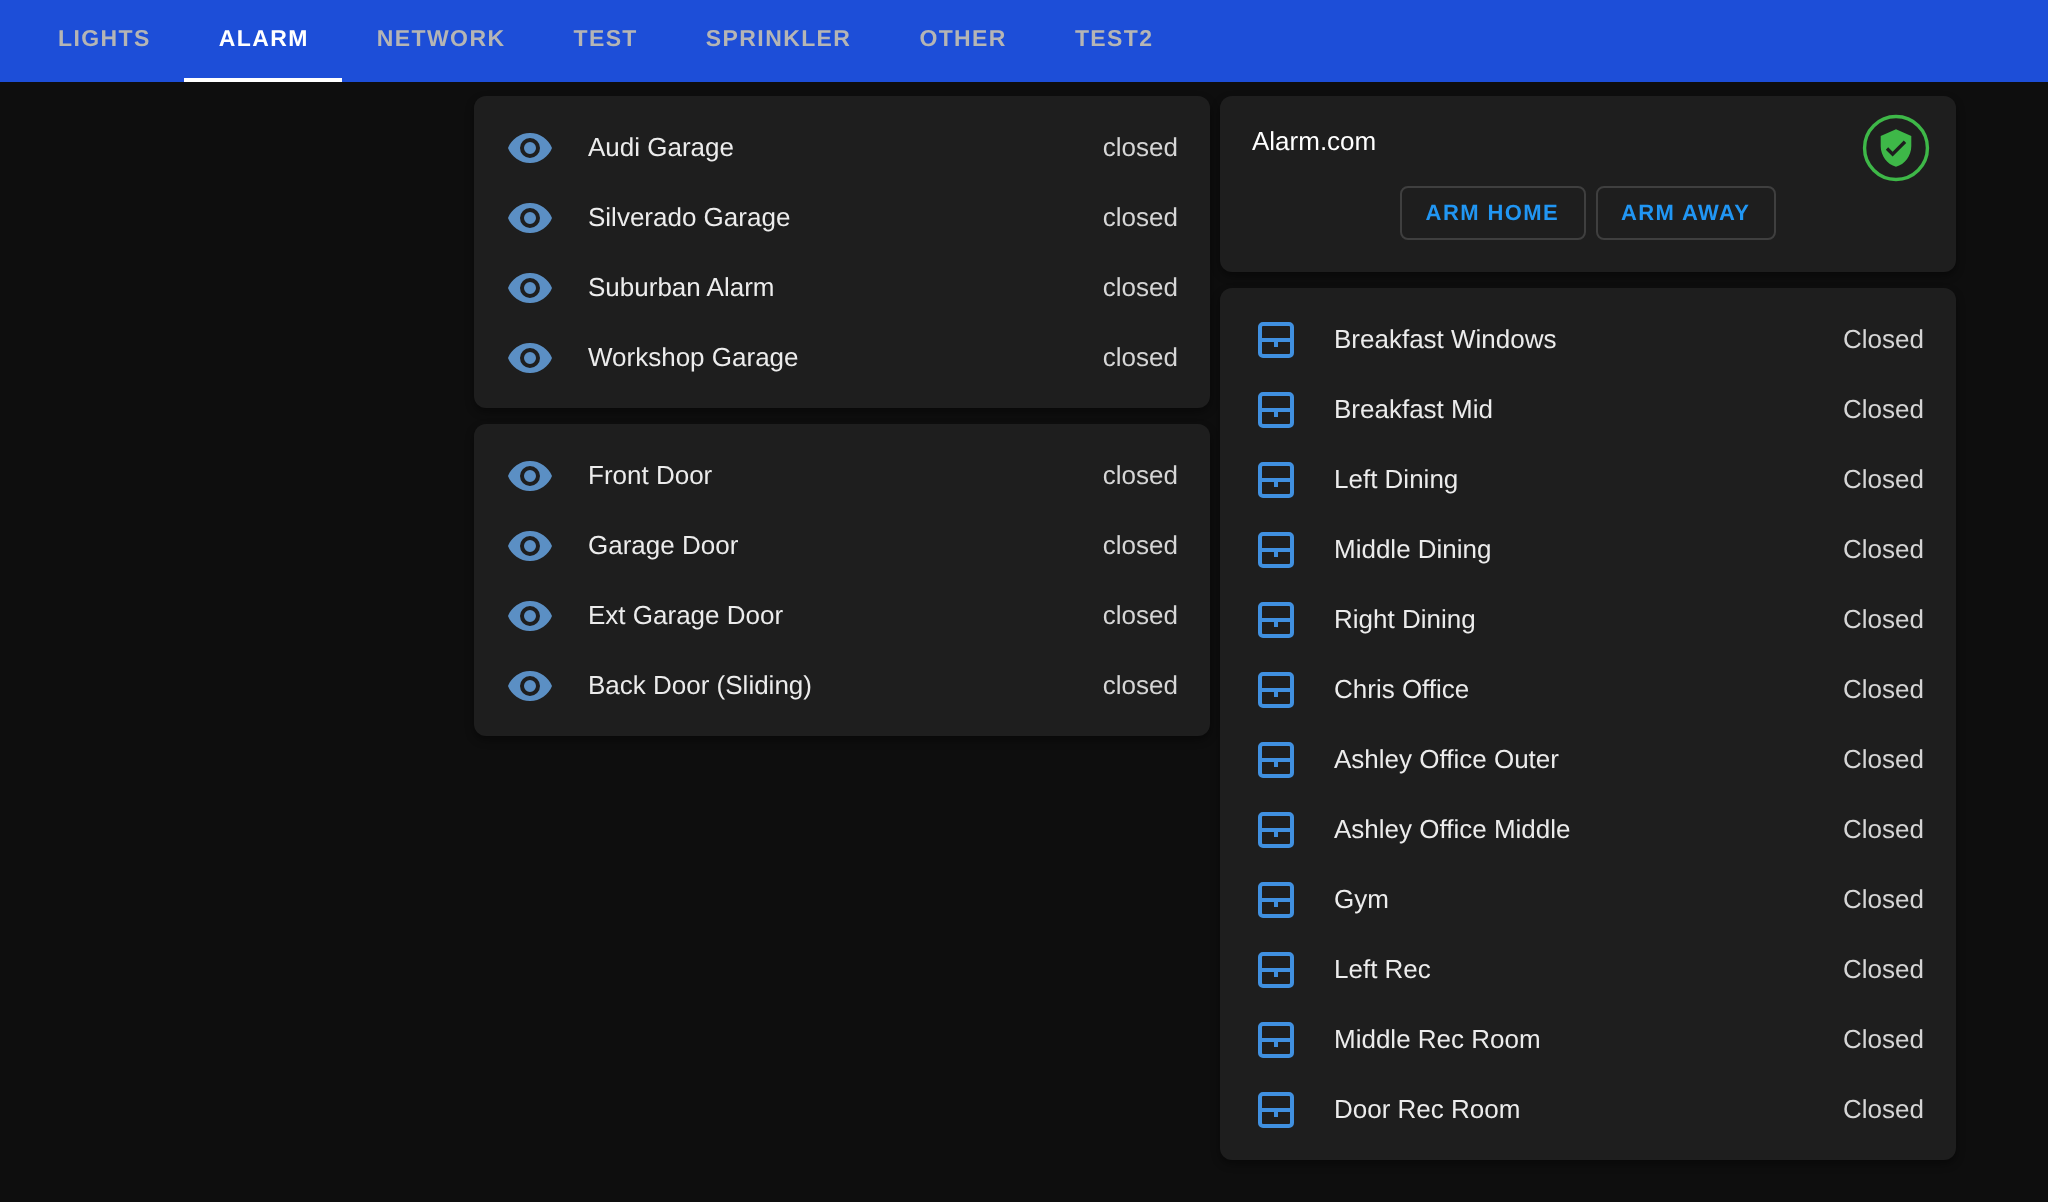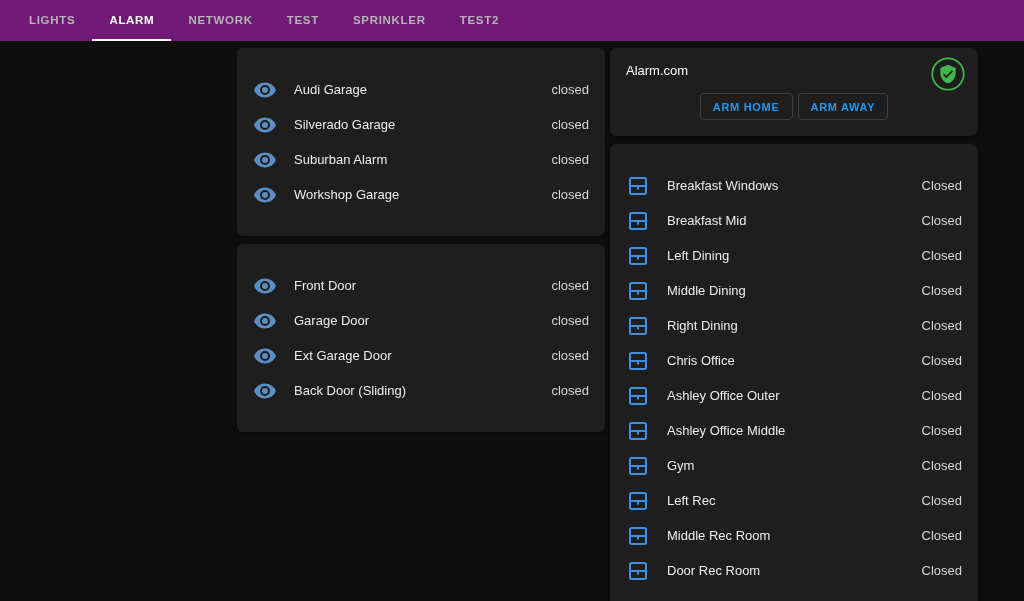--- a/index.html
+++ b/index.html
@@ -7,21 +7,21 @@
   body {
     width: 1024px; height: 601px;
     background: #0e0e0e;
     font-family: "Liberation Sans", sans-serif;
     color: #e4e4e4;
     overflow: hidden;
   }
   
   .topbar {
     height: 41px;
-    background: #701a75;
+    background: #1d4ed8;
     display: flex;
     align-items: stretch;
     padding-left: 12px;
   }
   .tab {
     display: flex; align-items: center;
     padding: 0 17px;
     font-size: 11.5px; font-weight: bold; letter-spacing: 0.7px;
     color: #b5b5b5;
     border-bottom: 2px solid transparent;
@@ -30,21 +30,21 @@
   .tab.active { color: #ffffff; border-bottom-color: #ffffff; }
   
   .main { display: flex; gap: 5px; padding: 7px 0 0 237px; align-items: flex-start; }
   .col { width: 368px; display: flex; flex-direction: column; gap: 8px; }
   .card {
     background: #1e1e1e;
     border-radius: 6px;
     box-shadow: 0 2px 4px rgba(0,0,0,.4);
   }
   
-  .entities { padding: 24px 0; }
+  .entities { padding: 8px 0; }
   .row { height: 35px; display: flex; align-items: center; padding: 0 16px; cursor: pointer; }
   .icon { width: 24px; height: 24px; margin-right: 17px; flex: none; }
   .ic { width: 24px; height: 24px; display: block; }
   .eye { color: var(--icon-blue-eye, #5b8fc4); }
   .window { color: var(--icon-blue-window, #4090e0); }
   .name { flex: 1; font-size: 13px; color: #ececec; white-space: nowrap; }
   .state { font-size: 13px; color: #d6d6d6; white-space: nowrap; }
   
   .alarm-card { position: relative; padding: 15px 16px 16px 16px; }
   .alarm-title { font-size: 13px; color: #ffffff; }
@@ -73,20 +73,21 @@
     <line x1="12" y1="12" x2="12" y2="15.5" stroke="currentColor" stroke-width="2"></line>
   </symbol>
 </svg>
 
 <nav class="topbar">
   <div class="tab">LIGHTS</div>
   <div class="tab active">ALARM</div>
   <div class="tab">NETWORK</div>
   <div class="tab">TEST</div>
   <div class="tab">SPRINKLER</div>
+  <div class="tab">OTHER</div>
   <div class="tab">TEST2</div>
 </nav>
 
 <main class="main">
 
   <div class="col">
 
     <section class="card entities">
       <div class="row">
         <span class="icon eye">

